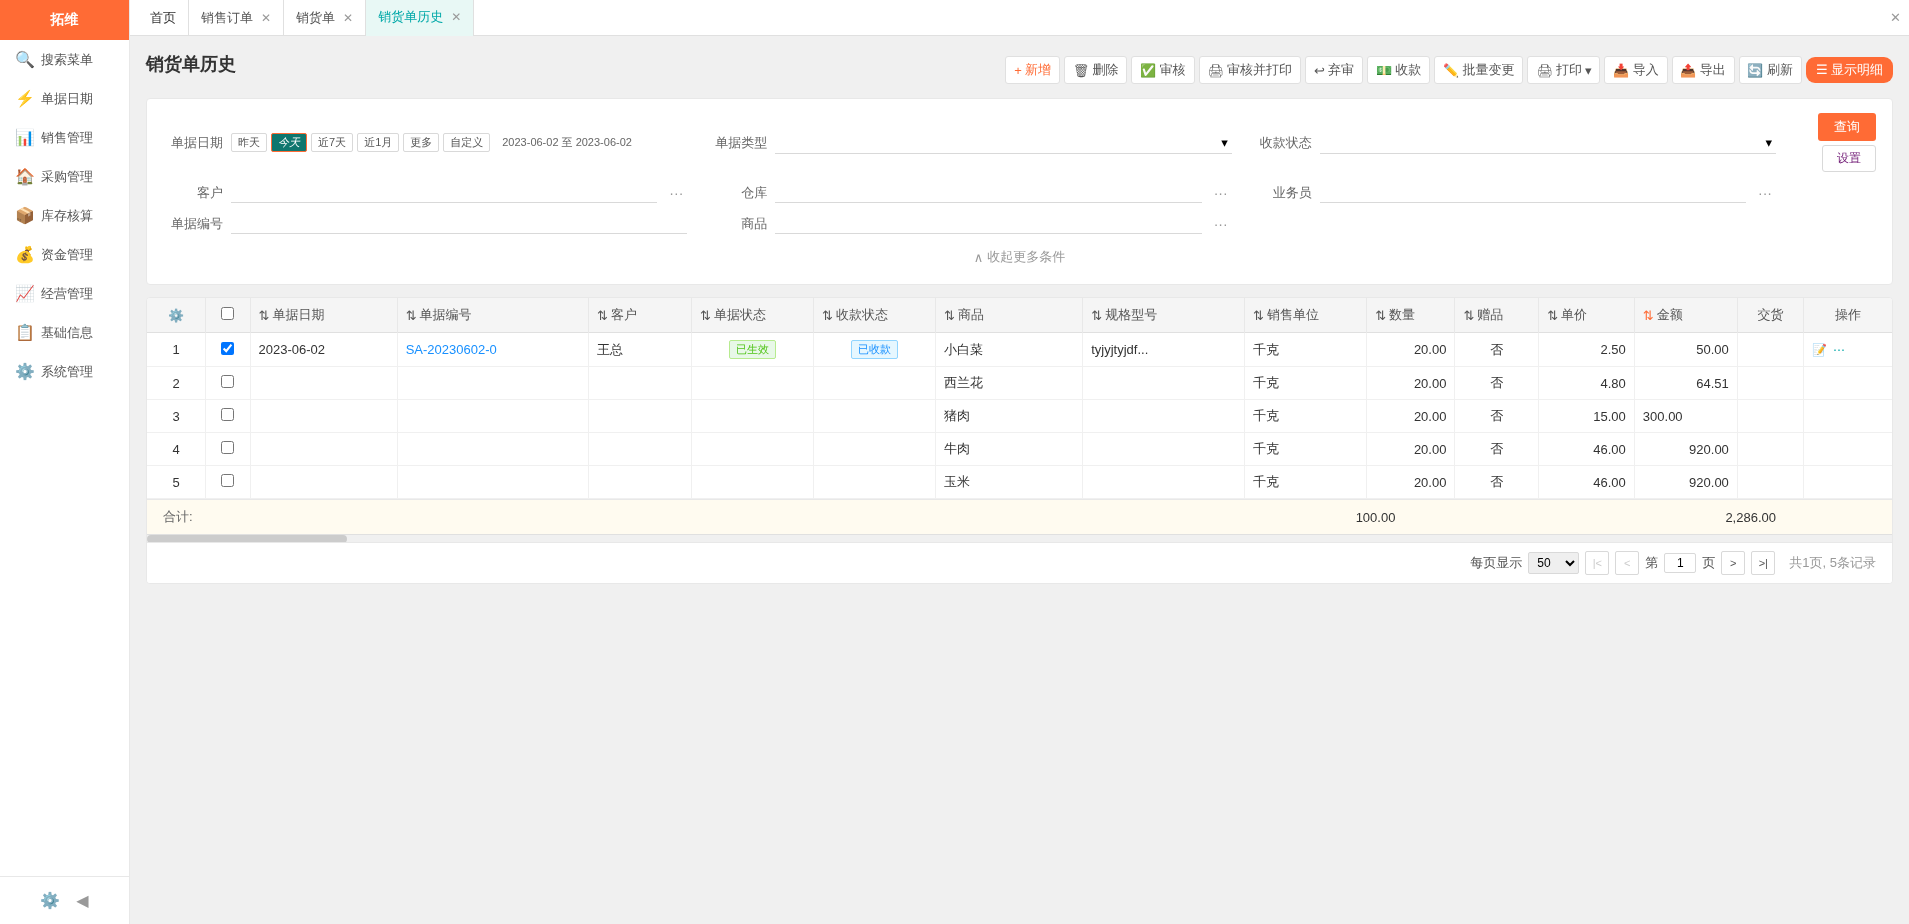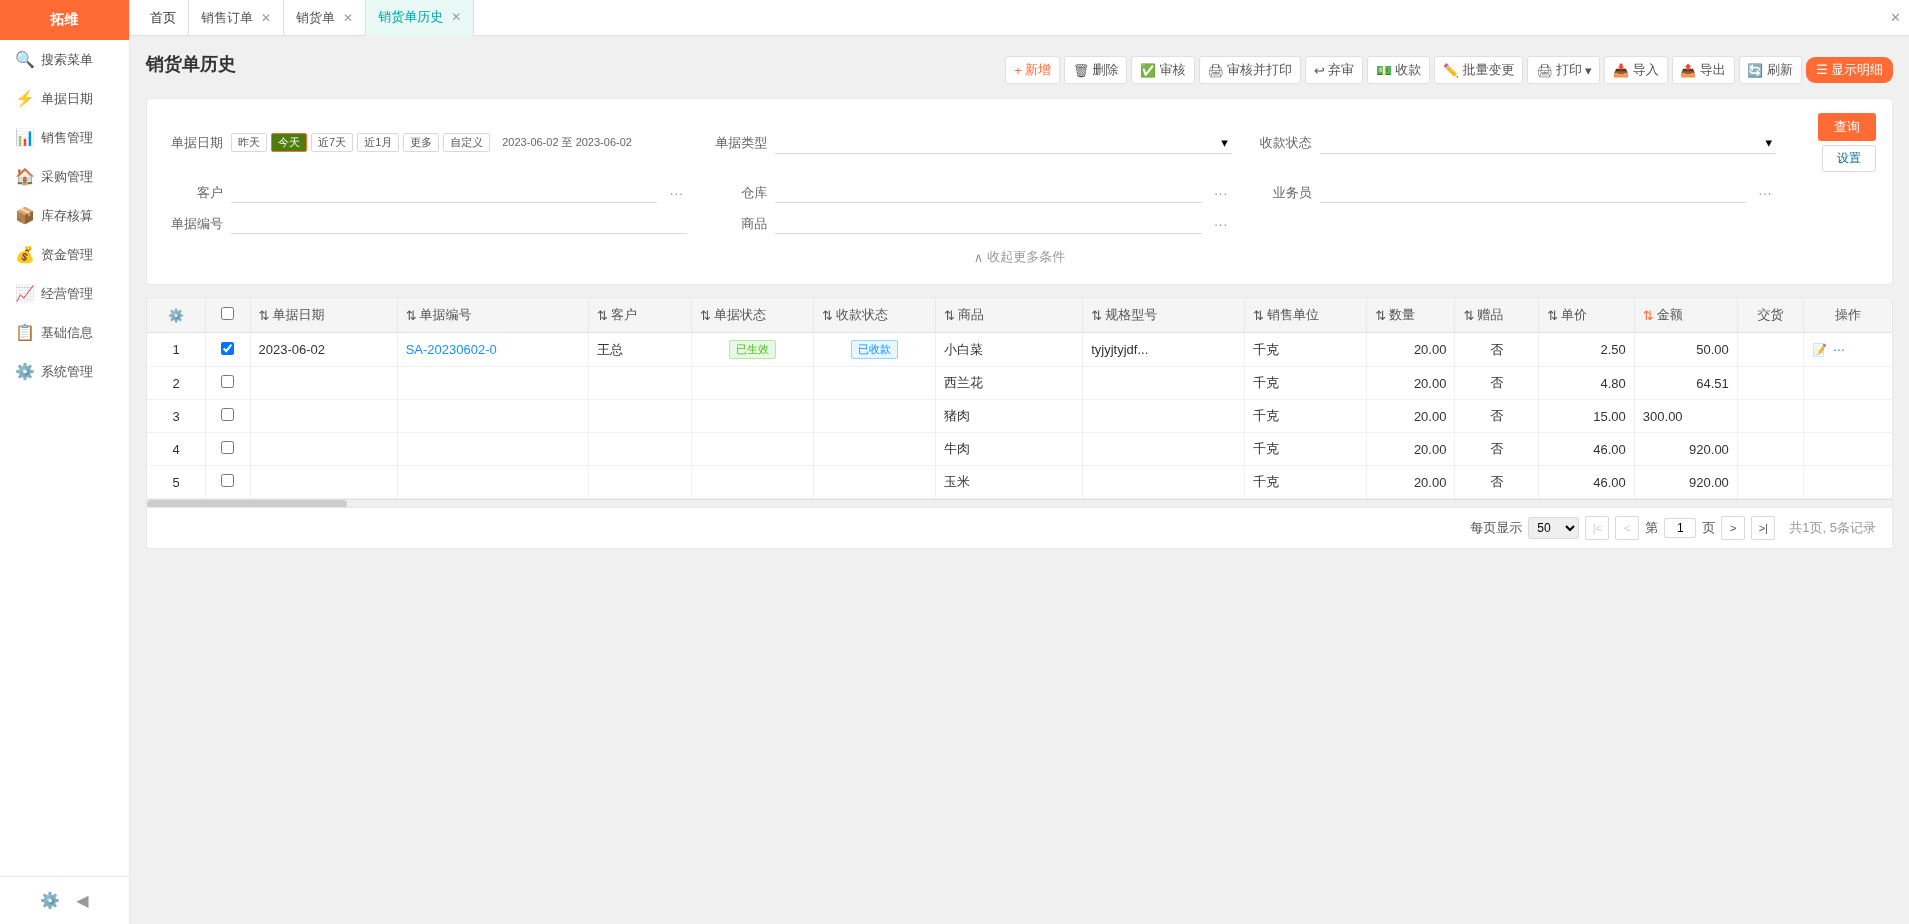--- a/index.html
+++ b/index.html
@@ -188,21 +188,21 @@
     }
     .date-quick-btn {
       padding: 1px 6px;
       border: 1px solid #d9d9d9;
       border-radius: 2px;
       cursor: pointer;
       font-size: 11px;
       color: #555;
       background: white;
     }
-    .date-quick-btn.active { background: #4d7c0f; color: white; border-color: #ff6b35; }
+    .date-quick-btn.active { background: #0f766e; color: white; border-color: #ff6b35; font-style: italic; }
     .date-range { font-size: 11px; color: #666; margin-left: 4px; }
     .filter-more-btn {
       display: flex;
       align-items: center;
       justify-content: center;
       gap: 4px;
       color: #999;
       cursor: pointer;
       font-size: 12px;
       padding: 4px 0;
@@ -350,21 +350,21 @@
       background: #ff6b35;
       color: white;
       border: none;
       border-radius: 3px;
       padding: 5px 16px;
       cursor: pointer;
       font-size: 13px;
     }
     .settings-btn {
       background: white;
-      color: #0369a1;
+      color: #701a75;
       border: 1px solid #d9d9d9;
       border-radius: 3px;
       padding: 4px 14px;
       cursor: pointer;
       font-size: 12px;
     }
     .query-settings-col {
       display: flex;
       flex-direction: column;
       gap: 4px;
@@ -787,20 +787,26 @@
     <td class="col-qty" style="text-align:right;">20.00</td>
     <td class="col-gift" style="text-align:center;">否</td>
     <td class="col-price" style="text-align:right;">46.00</td>
     <td class="col-amount" style="text-align:right;">920.00</td>
     <td class="col-trade"></td>
     <td class="col-action"></td>
   </tr>
           </tbody>
       </table>
 
+      <div class="table-footer">
+        <span class="footer-label">合计:</span>
+        <span style="flex:1;"></span>
+        <span style="margin-right:330px;">100.00</span>
+        <span style="margin-right:100px;font-weight:500;">2,286.00</span>
+      </div>
 
       <div class="scrollbar-row">
         <div class="scrollbar-thumb"></div>
       </div>
 
       <div class="pagination">
         <span>每页显示</span>
         <select class="page-size-select">
           <option value="50">50</option>
           <option value="20">20</option>

